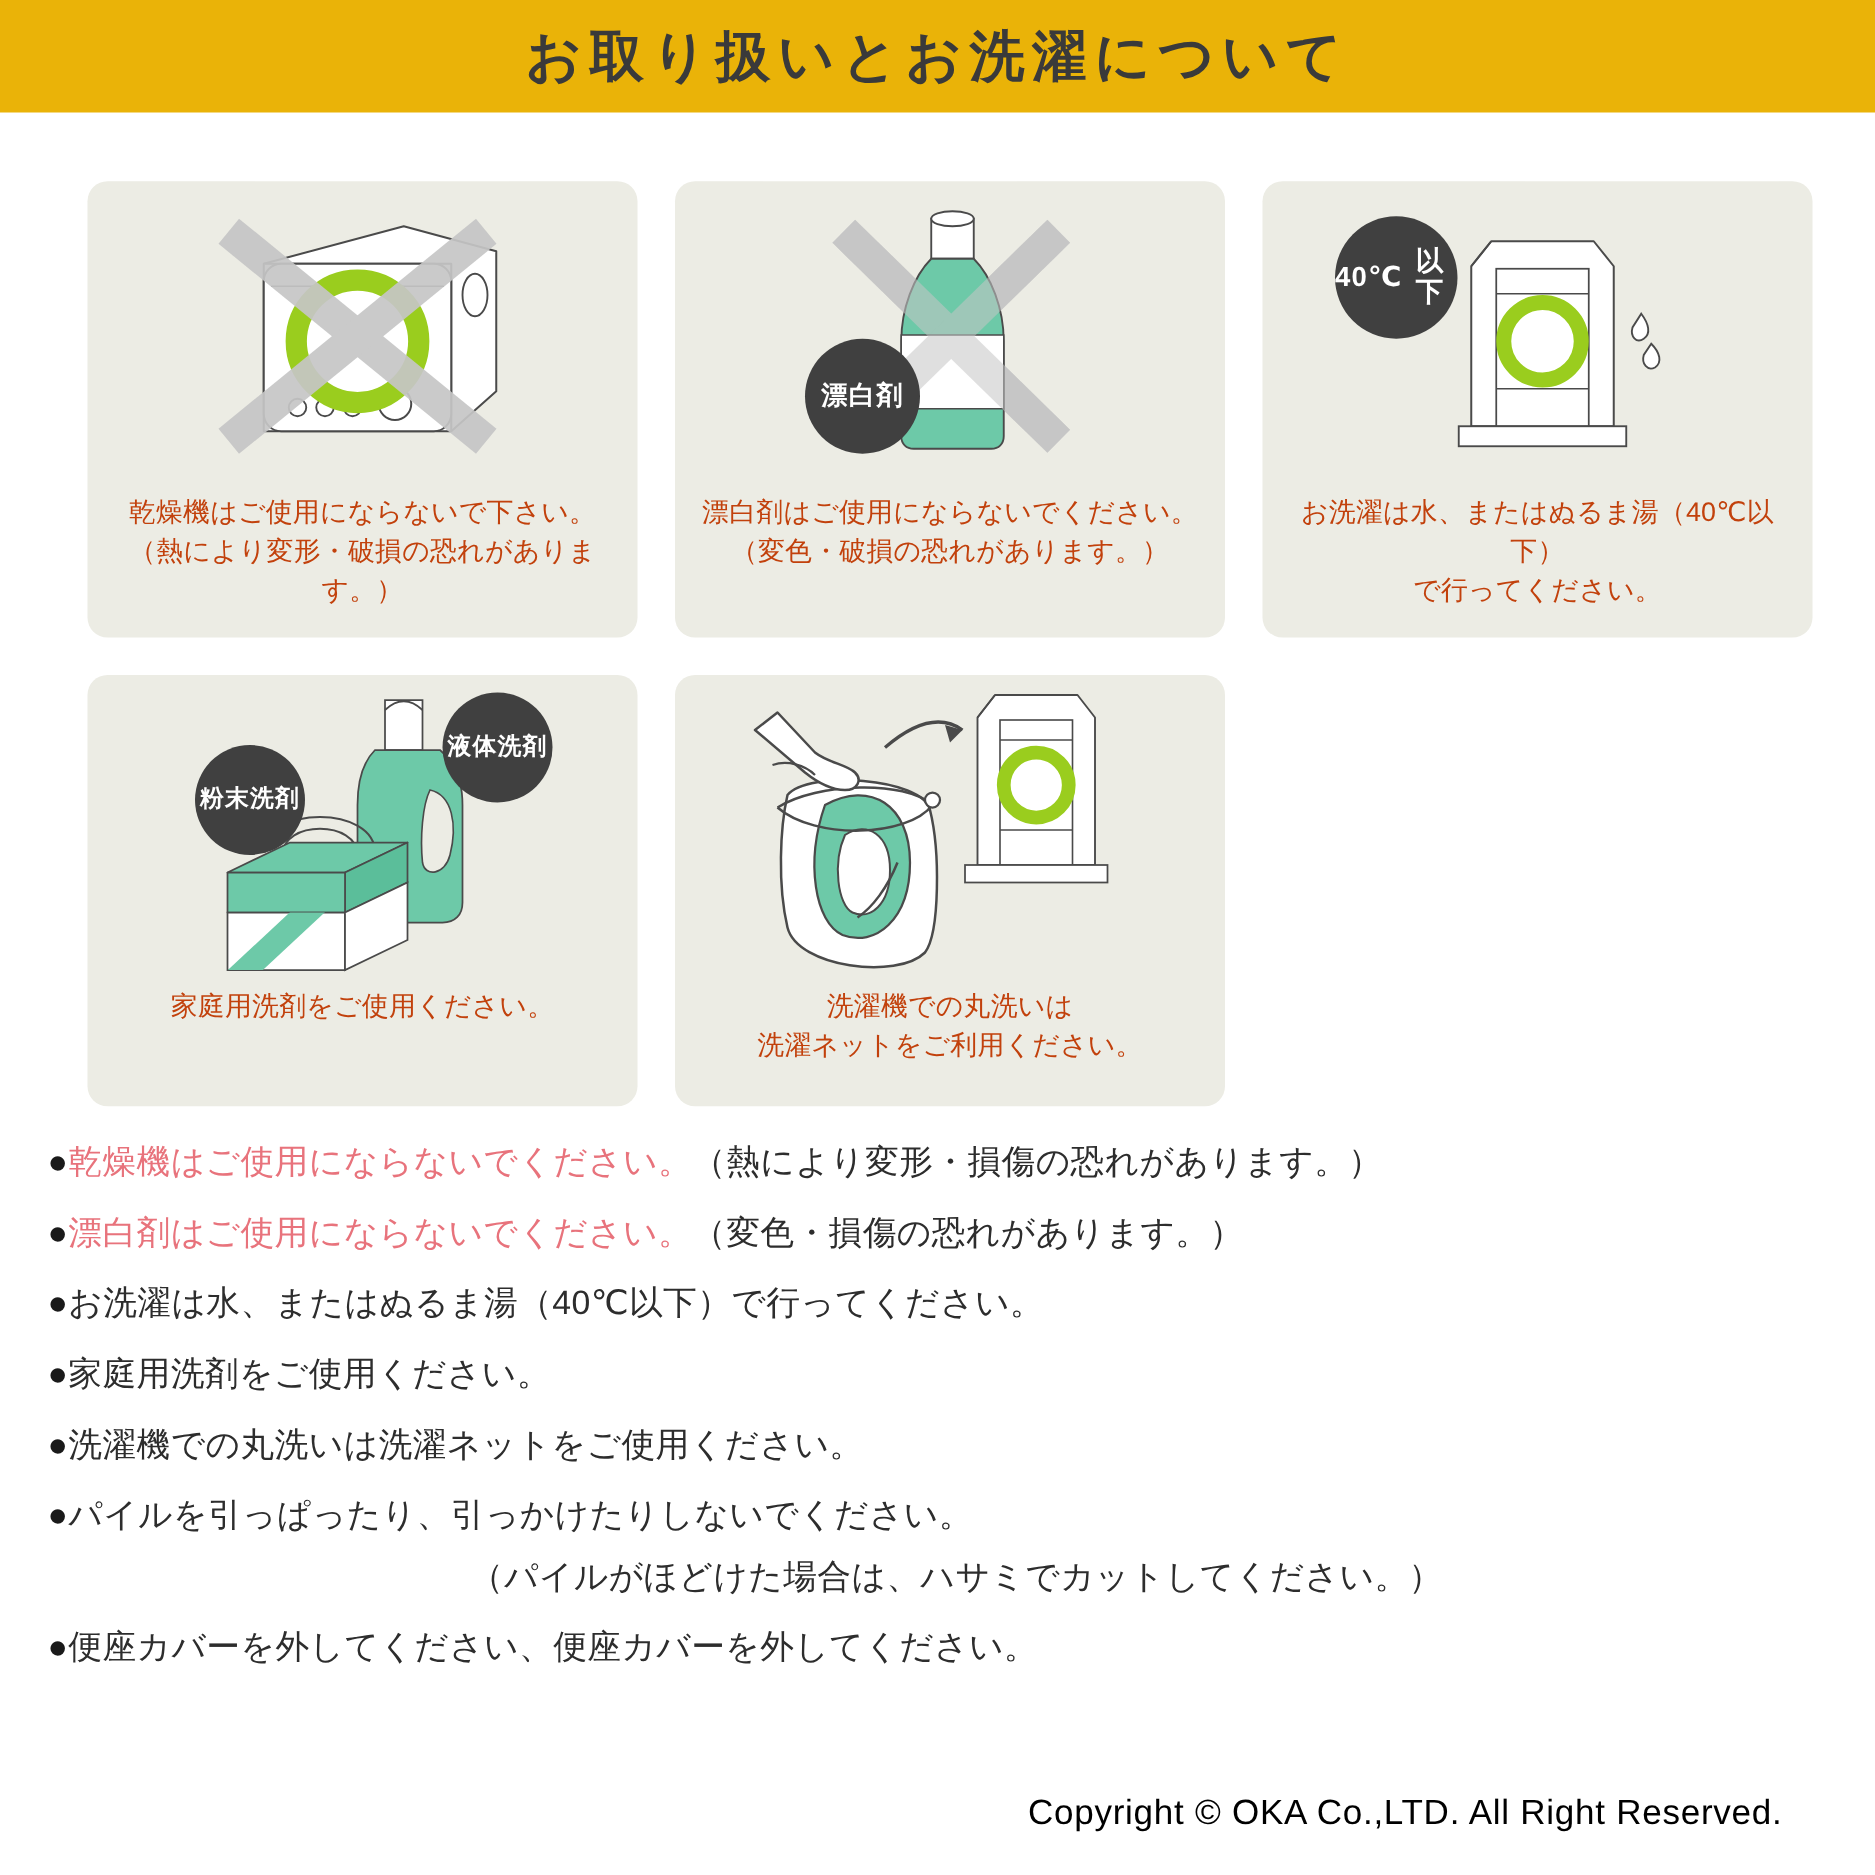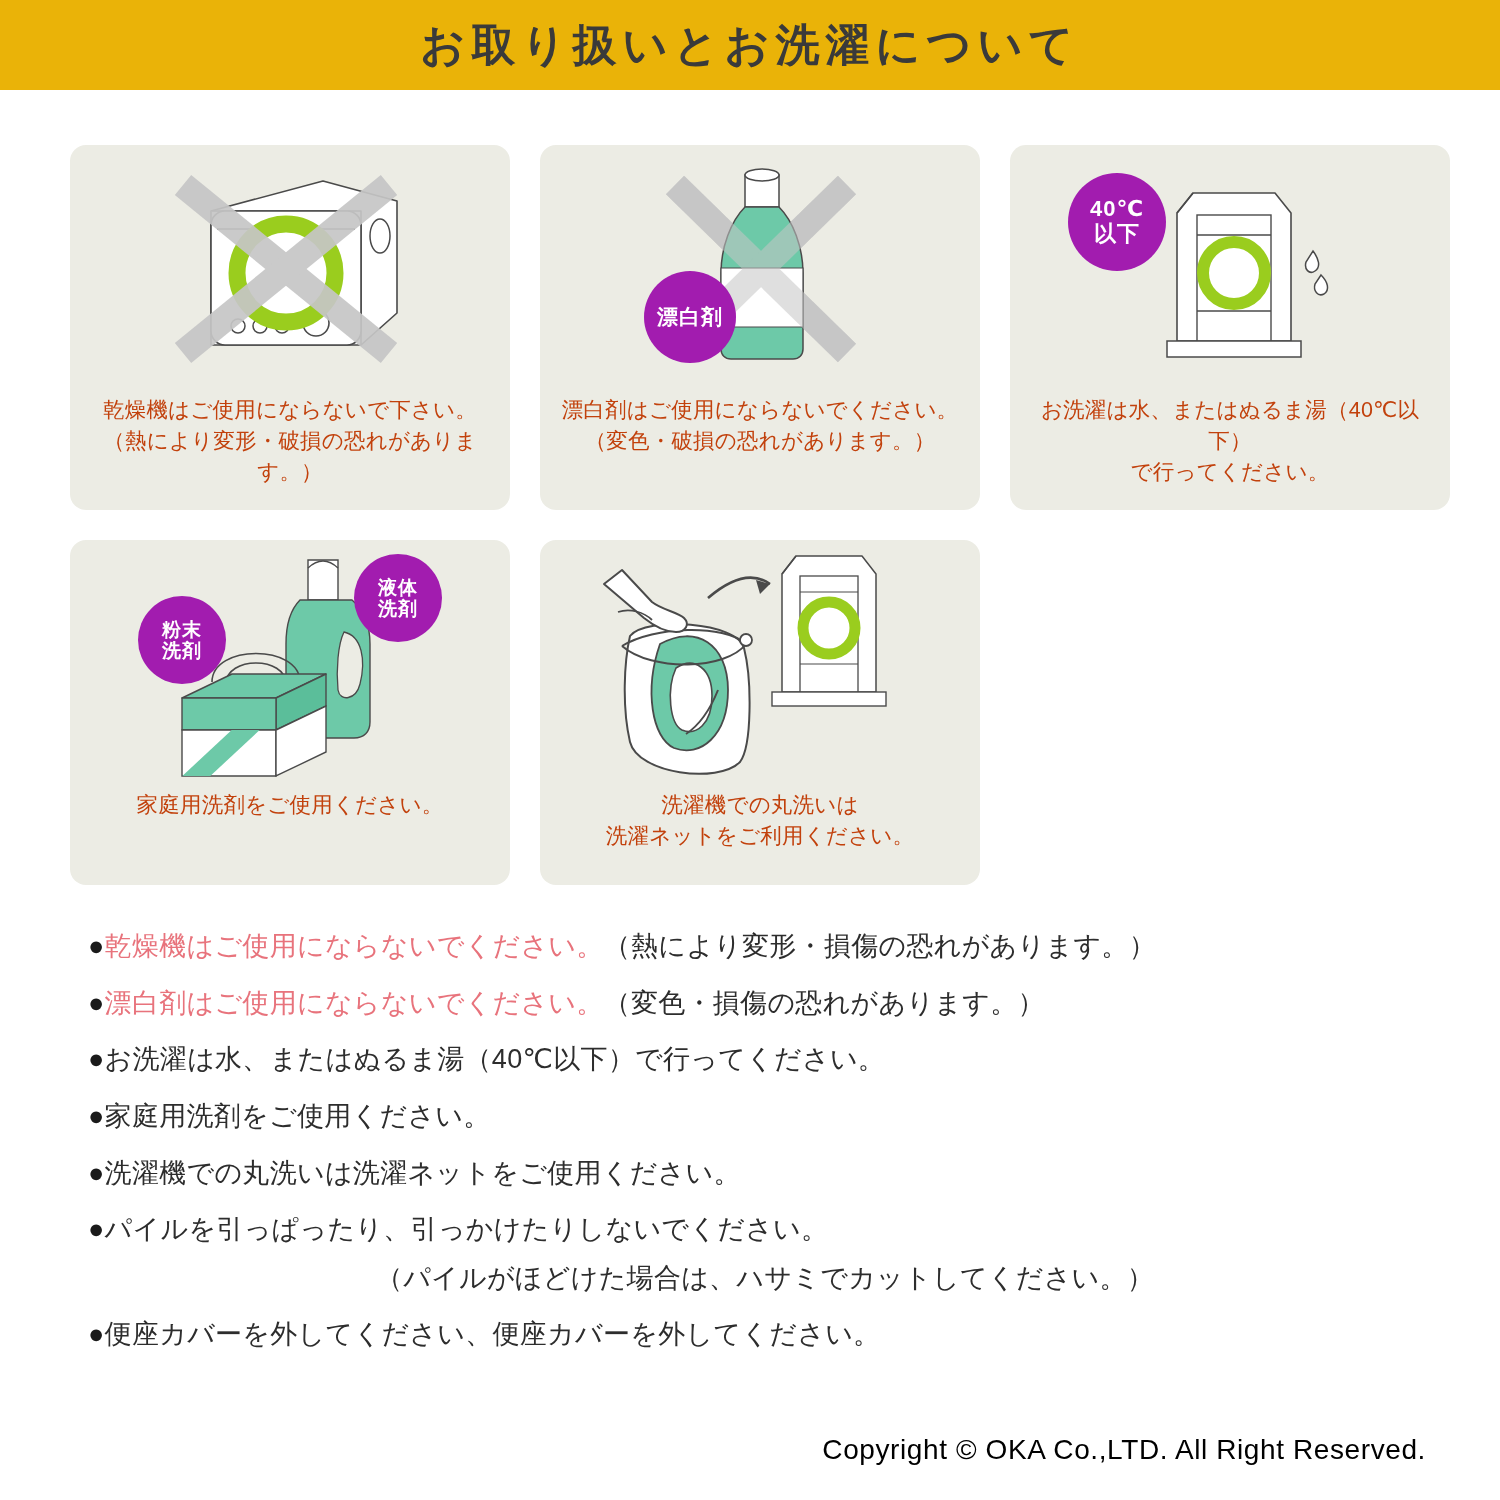--- a/index.html
+++ b/index.html
@@ -71,38 +71,38 @@
     line-height: 1.45;
     color: #c2410c;
     text-align: center;
     padding: 0 12px;
     letter-spacing: 0.2px;
   }
 
   
   .badge {
     position: absolute;
-    background: #a21caf;
+    background: #404040;
     border-radius: 50%;
     color: #ffffff;
     font-weight: bold;
     display: flex;
-    flex-direction: column;
+    flex-direction: row;
     align-items: center;
     justify-content: center;
     line-height: 1.12;
     text-align: center;
     letter-spacing: 1px;
     z-index: 4;
   }
 
   
   .bullets {
-    margin: 44px 0 0 0;
-    padding: 0 88px;
+    margin: 27px 0 0 0;
+    padding: 0 38px;
   }
   .bullet {
     font-size: 27px;
     line-height: 1.32;
     color: #2d2d2d;
     margin-bottom: 21px;
     letter-spacing: 0.3px;
     white-space: nowrap;
   }
   .bullet .dot { color: #1a1a1a; }
@@ -249,21 +249,21 @@
 
           <path d="M42 190 L136 190 L136 236 L42 236 Z" fill="#ffffff" stroke="#4A4A4A" stroke-width="1.4"></path>
           <path d="M136 190 L186 166 L186 212 L136 236 Z" fill="#ffffff" stroke="#4A4A4A" stroke-width="1.4"></path>
           <clipPath id="boxclip">
               <path d="M42 190 L136 190 L136 236 L42 236 Z"></path>
             </clipPath>
           <g clip-path="url(#boxclip)">
             <path d="M38 240 L96 186 L124 186 L66 240 Z" fill="#6DC9A8"></path>
           </g>
         </svg>
-        <div class="badge" style="width:88px;height:88px;left:68px;top:56px;font-size:19px;justify-content:center;">
+        <div class="badge" style="width:88px;height:88px;left:86px;top:56px;font-size:19px;justify-content:center;">
           <span>粉末</span>
           <span>洗剤</span>
         </div>
         <div class="badge" style="width:88px;height:88px;left:284px;top:14px;font-size:19px;">
           <span>液体</span>
           <span>洗剤</span>
         </div>
       </div>
       <div class="caption" style="margin-top:10px;">
         <div>家庭用洗剤をご使用ください。</div>

